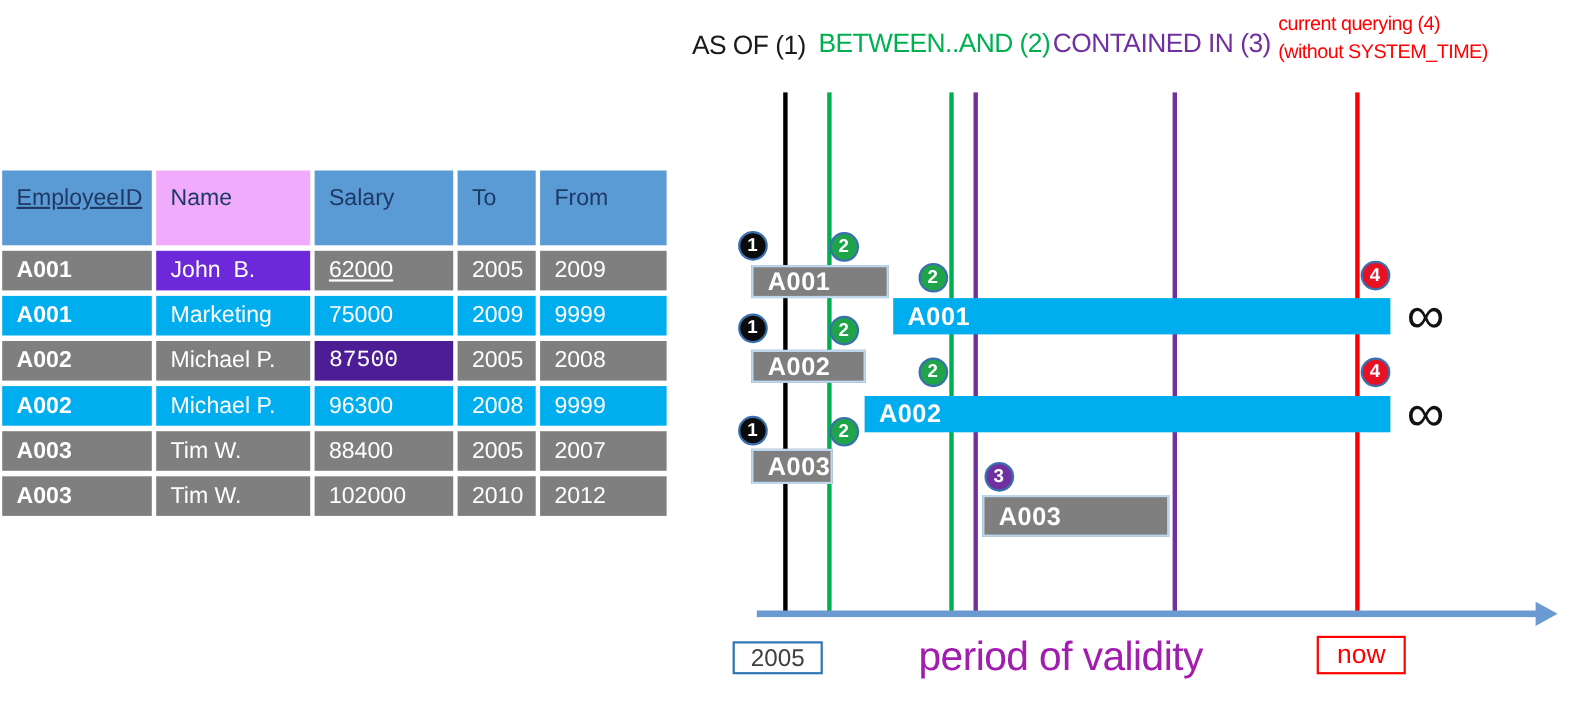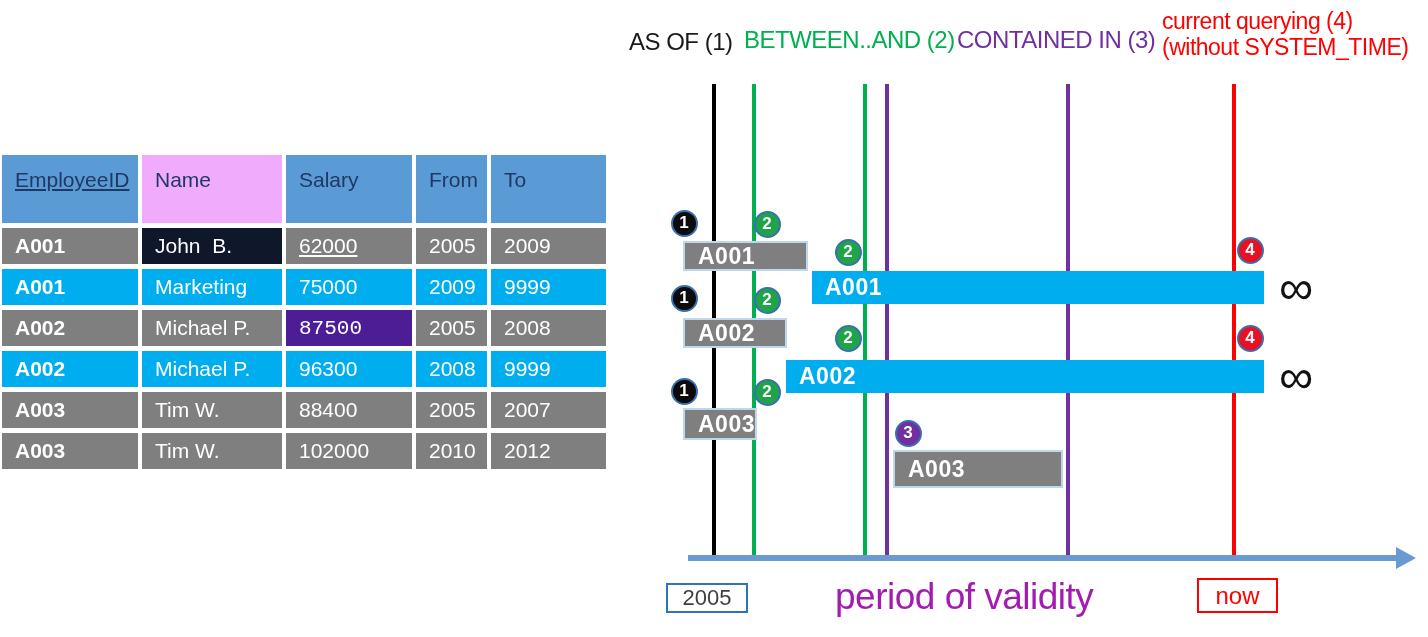--- a/index.html
+++ b/index.html
@@ -24,21 +24,21 @@
     padding-left:13px;color:#ffffff;font-size:21px;white-space:pre;
   }
   .td.gr{background:#7F7F7F;}
   .td.hl{background:#00AEEF;}
   .td.bold{font-weight:bold;}
   
   .legend-label{position:absolute;font-size:24px;font-weight:400;letter-spacing:-0.5px;white-space:nowrap;}
   .legend-asof{left:629px;top:28px;color:#1a1a1a;}
   .legend-between{left:744px;top:26px;color:#00B050;}
   .legend-contained{left:957px;top:26px;color:#7030A0;}
-  .legend-current{left:1162px;top:8px;color:#FF0000;font-size:23px;line-height:26px;}
+  .legend-current{left:1162px;top:8px;color:#FF0000;font-size:18px;line-height:26px;}
   
   .vline{position:absolute;top:84px;height:474px;width:4px;}
   .bar{
     position:absolute;box-sizing:border-box;color:#fff;font-weight:bold;font-size:23px;
     display:flex;align-items:center;padding-left:13px;letter-spacing:0.5px;
   }
   .bar.gray{background:#7F7F7F;border:2px solid #BDD7EE;}
   .bar.cyan{background:#00AEEF;}
   .badge{
     position:absolute;width:27px;height:27px;border-radius:50%;box-sizing:border-box;
@@ -68,24 +68,24 @@
 </style>
 </head>
 <body>
 
 <div class="stage">
 
   <div class="emp-table" id="employee-table">
       <div class="th underline" style="background: rgb(91, 155, 213); color: rgb(31, 56, 100);"><span class="ul">EmployeeID</span></div>
       <div class="th" style="background: #f0abfc; color: rgb(31, 56, 100);"><span class="">Name</span></div>
       <div class="th" style="background: rgb(91, 155, 213); color: rgb(31, 56, 100);"><span class="">Salary</span></div>
+      <div class="th" style="background: rgb(91, 155, 213); color: rgb(31, 56, 100);"><span class="">To</span></div>
       <div class="th" style="background: rgb(91, 155, 213); color: rgb(31, 56, 100);"><span class="">From</span></div>
-      <div class="th" style="background: rgb(91, 155, 213); color: rgb(31, 56, 100);"><span class="">To</span></div>
       <div class="td gr bold" style="background: rgb(127, 127, 127);">A001</div>
-      <div class="td gr" style="background: #0f172a;">John  B.</div>
+      <div class="td gr" style="background: #6d28d9;">John  B.</div>
       <div class="td gr" style="background: rgb(127, 127, 127); text-decoration: underline;">62000</div>
       <div class="td gr" style="background: rgb(127, 127, 127);">2005</div>
       <div class="td gr" style="background: rgb(127, 127, 127);">2009</div>
       <div class="td hl bold" style="background: rgb(0, 174, 239);">A001</div>
       <div class="td hl" style="background: rgb(0, 174, 239);">Marketing</div>
       <div class="td hl" style="background: rgb(0, 174, 239);">75000</div>
       <div class="td hl" style="background: rgb(0, 174, 239);">2009</div>
       <div class="td hl" style="background: rgb(0, 174, 239);">9999</div>
       <div class="td gr bold" style="background: rgb(127, 127, 127);">A002</div>
       <div class="td gr" style="background: rgb(127, 127, 127);">Michael P.</div>

